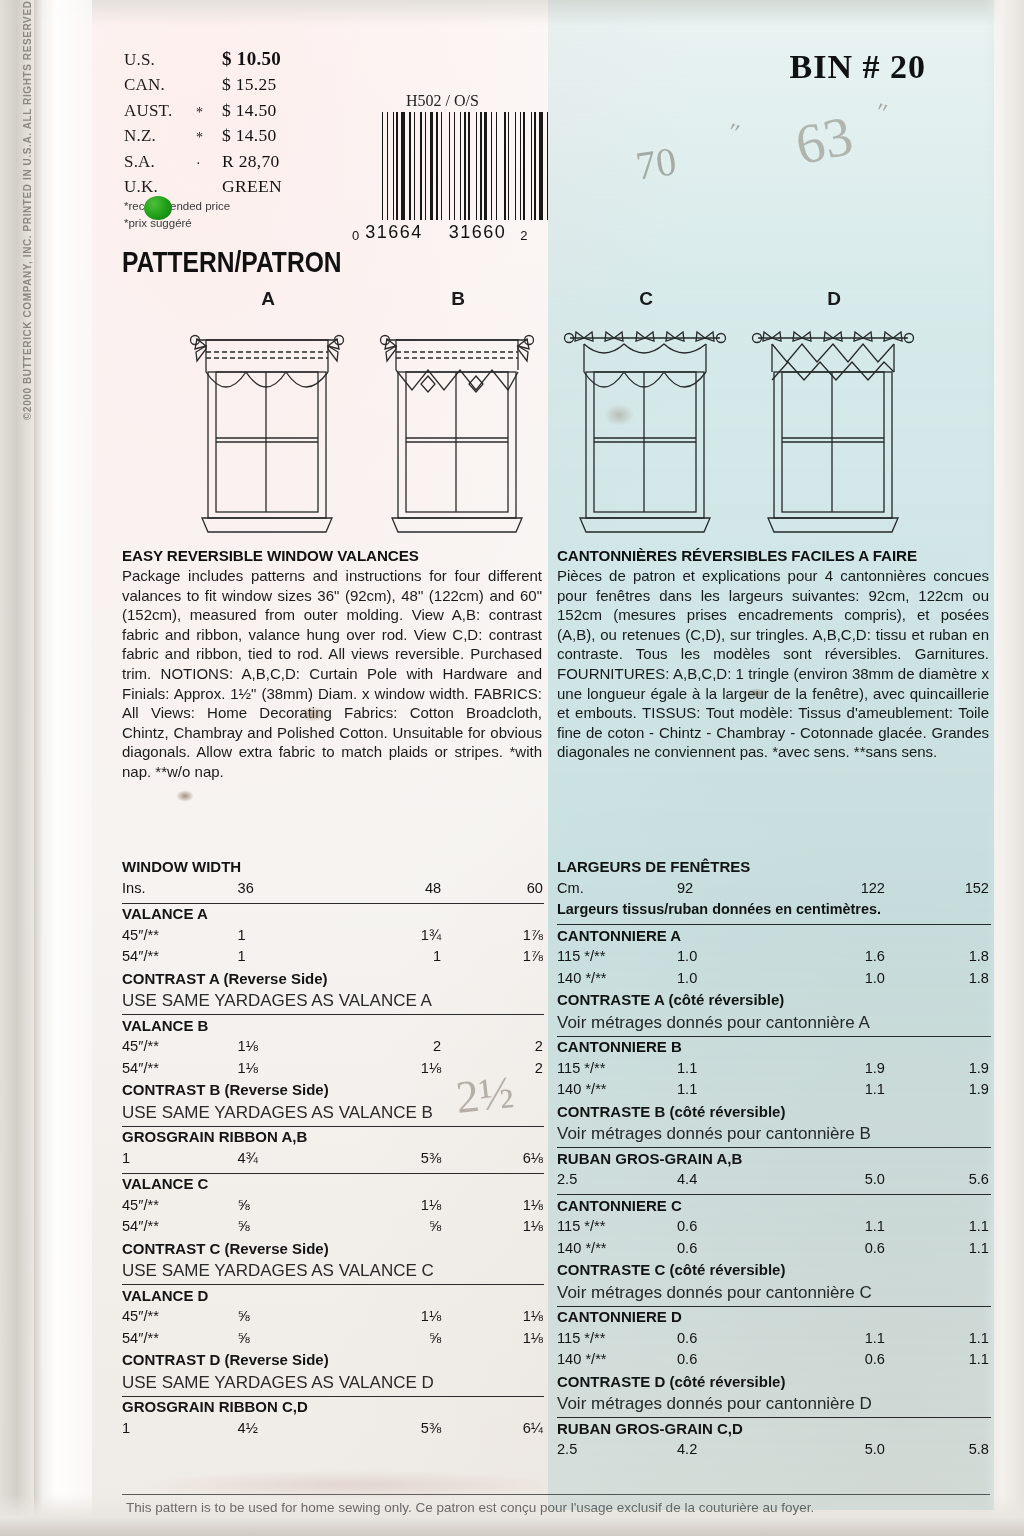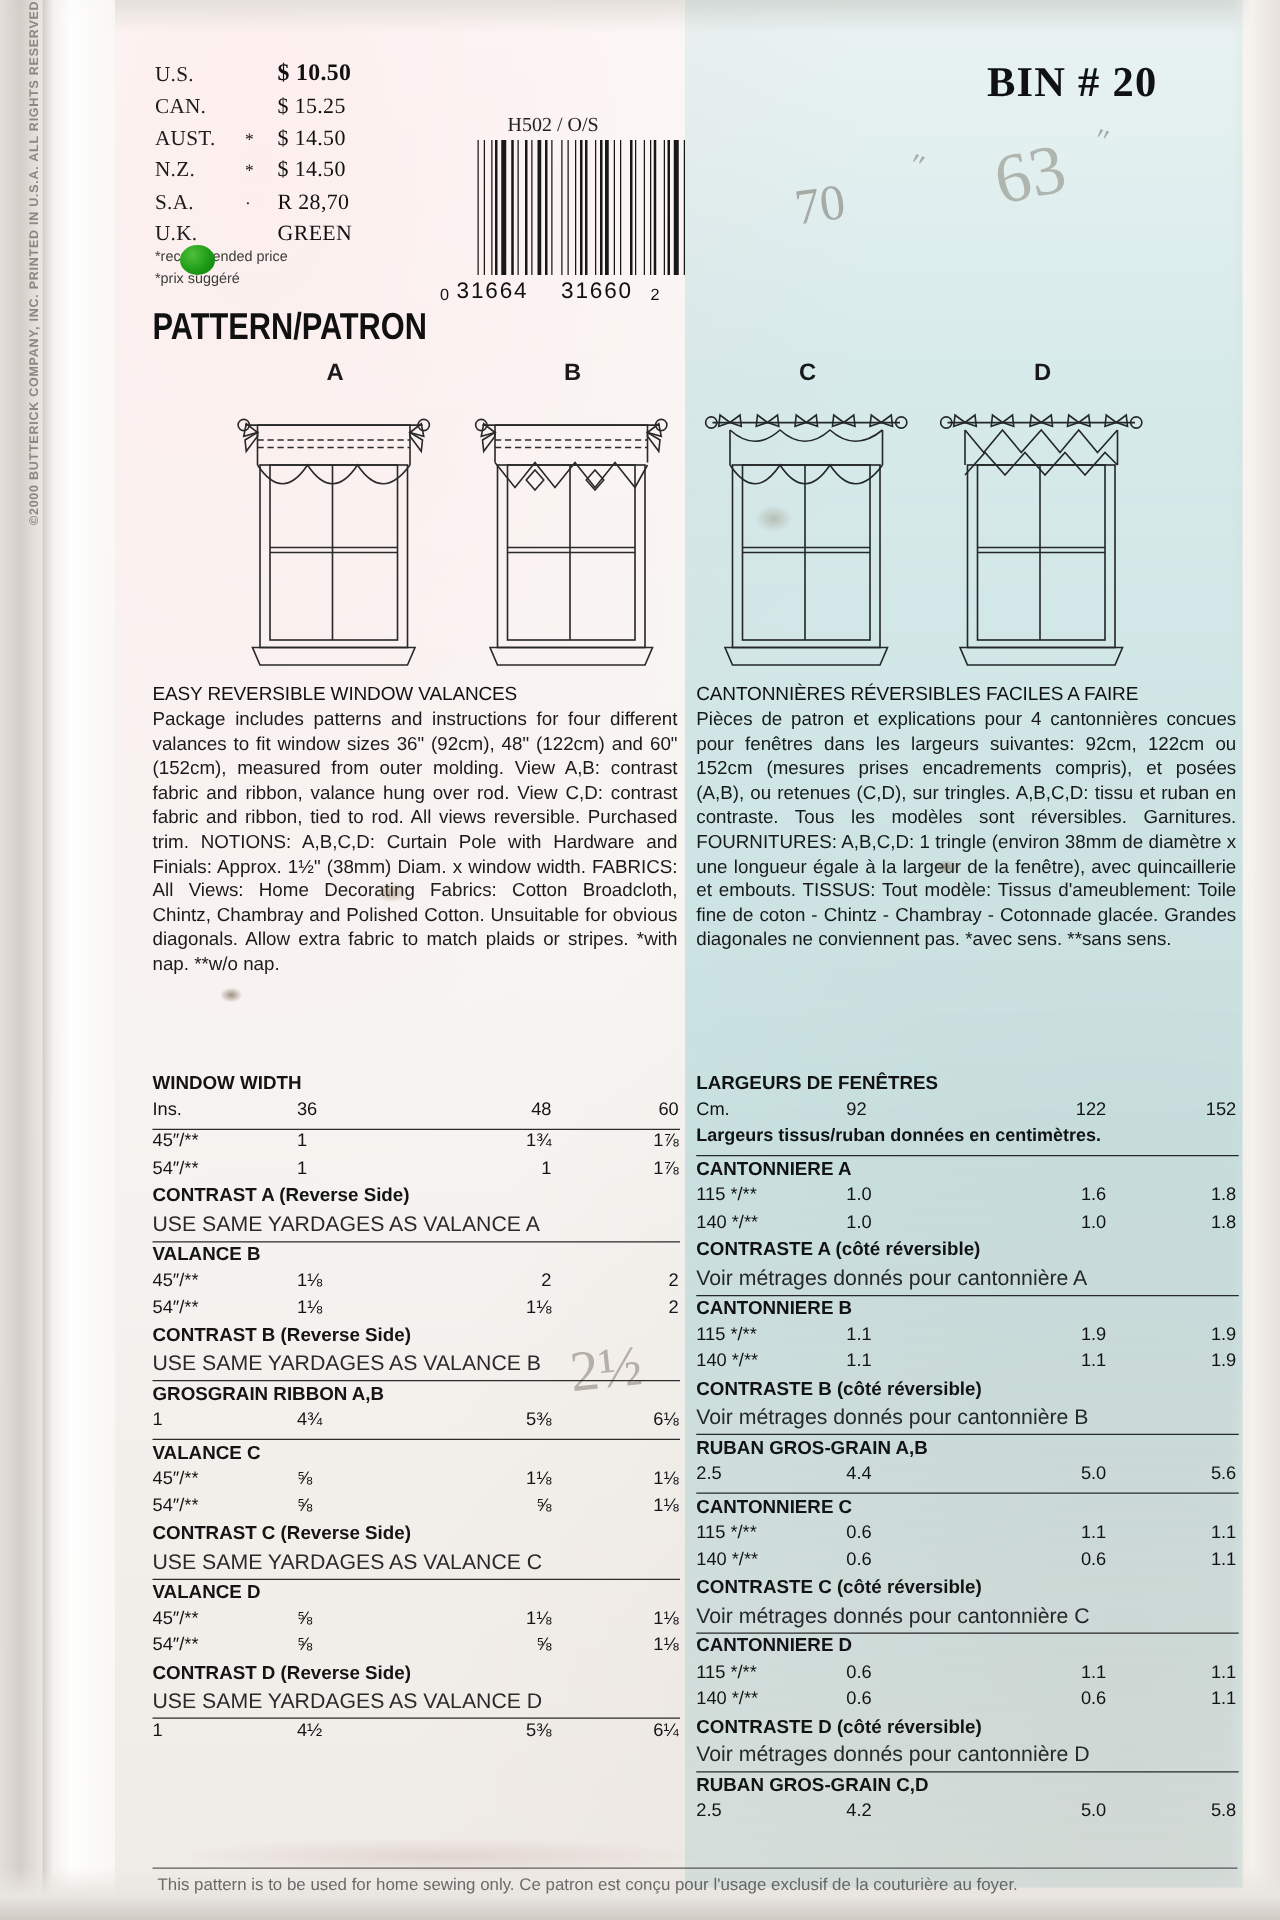--- a/index.html
+++ b/index.html
@@ -97,21 +97,21 @@
   .view{position:absolute;top:0;width:180px;height:248px;}
   .view-letter{
     position:absolute;top:0;left:0;width:100%;text-align:center;
     font-size:19px;font-weight:bold;color:#1a1a1a;
   }
   .view svg{position:absolute;left:0;top:22px;}
 
   
   #desc-en{position:absolute;left:122px;top:547px;width:420px;}
   #desc-fr{position:absolute;left:557px;top:547px;width:432px;}
-  .desc-title{font-size:15.2px;font-weight:normal;color:#111;margin-bottom:2px;letter-spacing:-.1px;}
+  .desc-title{font-size:15.2px;font-weight:bold;color:#111;margin-bottom:2px;letter-spacing:-.1px;}
   .desc-body{font-size:15px;line-height:19.6px;color:#1b1b1b;text-align:justify;}
 
   
   #teal-tint{
     position:absolute;left:548px;top:0;width:446px;height:1510px;
     background:linear-gradient(180deg,rgba(196,232,235,.30) 0%,rgba(186,228,233,.52) 22%,rgba(178,224,230,.58) 60%,rgba(196,230,233,.42) 100%);
     mix-blend-mode:multiply;pointer-events:none;
   }
 
   
@@ -396,20 +396,23 @@
       <div class="trow head">
         <span class="c-full">WINDOW WIDTH</span>
       </div>
       <div class="trow ">
         <span class="c-label">Ins.</span>
         <span class="c-v first">36</span>
         <span class="c-v">48</span>
         <span class="c-v">60</span>
       </div>
       <div class="rule"></div>
+      <div class="trow head">
+        <span class="c-full">VALANCE A</span>
+      </div>
       <div class="trow ">
         <span class="c-label">45″/**</span>
         <span class="c-v first">1</span>
         <span class="c-v">1¾</span>
         <span class="c-v">1⅞</span>
       </div>
       <div class="trow ">
         <span class="c-label">54″/**</span>
         <span class="c-v first">1</span>
         <span class="c-v">1</span>
@@ -491,20 +494,23 @@
         <span class="c-v">⅝</span>
         <span class="c-v">1⅛</span>
       </div>
       <div class="trow head">
         <span class="c-full">CONTRAST D (Reverse Side)</span>
       </div>
       <div class="trow note">
         <span class="c-full">USE SAME YARDAGES AS VALANCE D</span>
       </div>
       <div class="rule"></div>
+      <div class="trow head">
+        <span class="c-full">GROSGRAIN RIBBON C,D</span>
+      </div>
       <div class="trow ">
         <span class="c-label">1</span>
         <span class="c-v first">4½</span>
         <span class="c-v">5⅜</span>
         <span class="c-v">6¼</span>
       </div>
     </div>
   <div class="table fr" id="table-fr">
       <div class="trow head">
         <span class="c-full">LARGEURS DE FENÊTRES</span>

